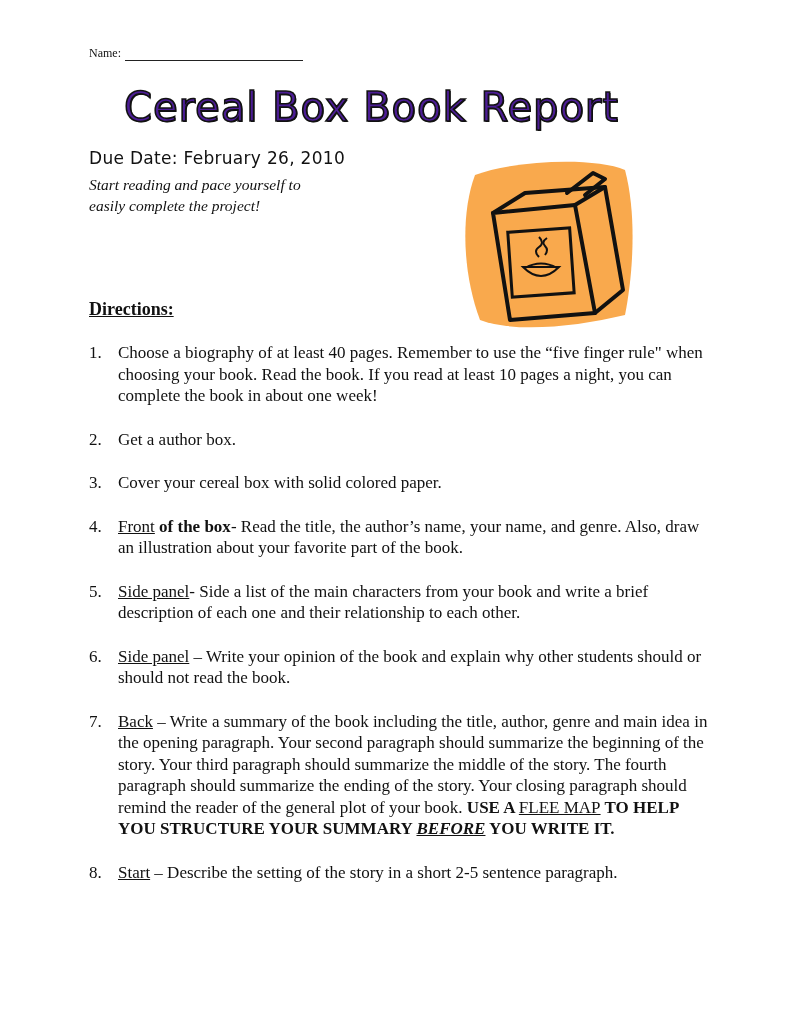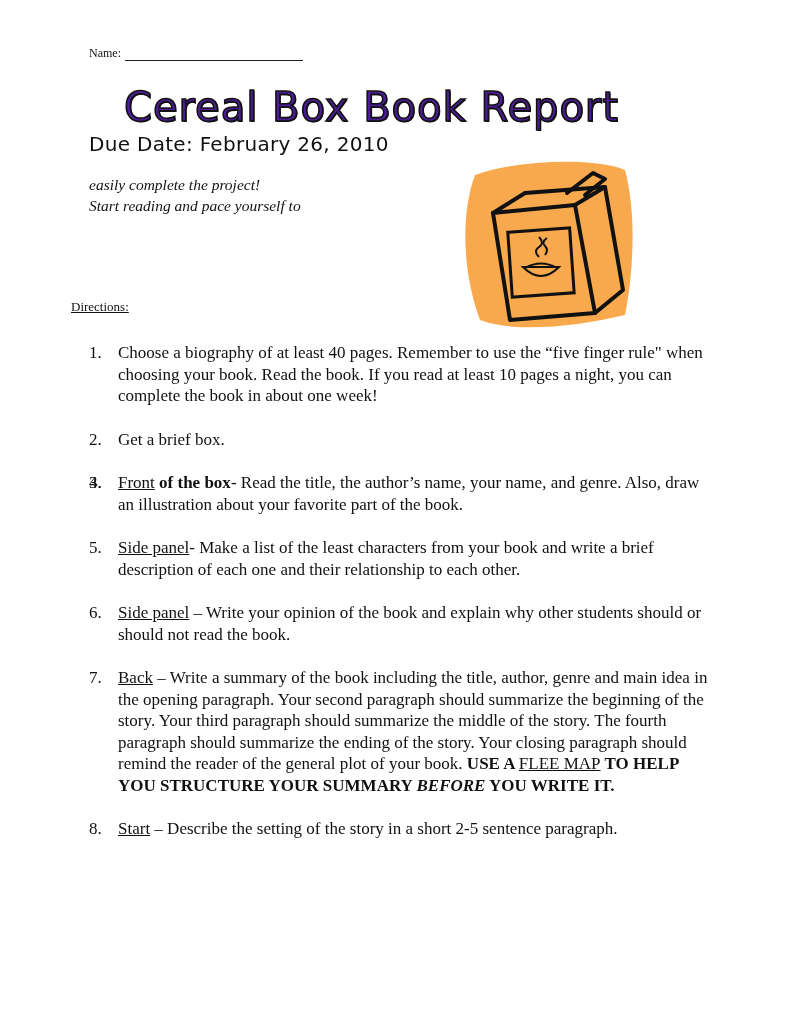--- a/index.html
+++ b/index.html
@@ -3,45 +3,45 @@
 <meta charset="utf-8">
 <style>
   html, body { margin:0; padding:0; background:#ffffff; }
   body { width:791px; height:1024px; position:relative; overflow:hidden;
          font-family:"Liberation Serif", "DejaVu Serif", serif; color:#111; }
   .name-line { position:absolute; left:89px; top:46px; font-size:12px; }
   .name-line .blank { display:inline-block; width:178px; border-bottom:1px solid #222; margin-left:4px; height:14px; vertical-align:bottom; }
   .title { position:absolute; left:100px; top:84px; width:600px; font-family:"DejaVu Sans", sans-serif;
            font-size:40px; letter-spacing:1px; font-weight:normal; color:#4c1d95;
            -webkit-text-stroke:1.6px #111; text-shadow:1px 1px 0 #111; white-space:nowrap;margin-left:24px; }
-  .due { position:absolute; left:89px; top:132px; font-family:"DejaVu Sans", sans-serif; font-size:20px; letter-spacing:0.3px; }
+  .due { position:absolute; left:89px; top:148px; font-family:"DejaVu Sans", sans-serif; font-size:17px; letter-spacing:0.3px; }
   .tagline { position:absolute; left:89px; top:174px; font-style:italic; font-size:15.5px; line-height:21px; width:280px; }
   .art { position:absolute; left:455px; top:155px; width:180px; height:180px; }
-  .directions { position:absolute; left:71px; top:299px; font-weight:normal; font-size:13px; text-decoration:underline; }
+  .directions { position:absolute; left:89px; top:299px; font-weight:bold; font-size:18px; text-decoration:underline; }
   ol.steps { position:absolute; left:89px; top:342px; width:620px; margin:0; padding:0; list-style:none; font-size:17px; line-height:21.5px; }
   ol.steps li { position:relative; padding-left:29px; margin-bottom:22px; }
   ol.steps li .num { position:absolute; left:0; top:0; }
   .bu { font-weight:normal; text-decoration:underline; }
   .b { font-weight:bold; }
-  .bi { font-weight:bold; font-style:italic; }
+  .bi { font-weight:bold; font-style:italic;text-decoration:underline; }
 </style>
 </head>
 <body>
 
 <div class="name-line">
   <span>Name:</span><span class="blank"></span>
 </div>
 
 <div class="title">Cereal Box Book Report</div>
 
 <div class="due">Due Date: February 26, 2010</div>
 
 <div class="tagline">
+  <div>Start reading and pace yourself to</div>
   <div>easily complete the project!</div>
-  <div>Start reading and pace yourself to</div>
 </div>
 
 <div class="art">
   <svg width="180" height="180" viewBox="0 0 180 180">
     <path d="M20 20 C60 5,140 2,170 15 C182 60,178 120,170 160 C120 172,60 178,25 165 C8 120,5 60,20 20 Z" fill="#F9A94D"></path>
     <g fill="none" stroke="#111" stroke-width="4" stroke-linejoin="round" stroke-linecap="round">
       <path d="M38 58 L55 165 L140 158 L120 50 Z"></path>
       <path d="M38 58 L70 38 L150 32 L168 135 L140 158"></path>
       <path d="M120 50 L150 32"></path>
       <path d="M112 38 L138 18 L150 24 L130 40"></path>
@@ -58,32 +58,33 @@
 
 <div class="directions">Directions:</div>
 
 <ol class="steps">
   <li>
     <span class="num">1.</span>
     <span>Choose a biography of at least 40 pages.  Remember to use the “five finger rule" when choosing your book.  Read the book. If you read at least 10 pages a night, you can complete the book in about one week!</span>
   </li>
   <li>
     <span class="num">2.</span>
-    <span>Get a brief box.</span>
+    <span>Get a author box.</span>
   </li>
   <li>
     <span class="num">3.</span>
+    <span>Cover your cereal box with solid colored paper.</span>
   </li>
   <li>
     <span class="num">4.</span>
     <span class="bu">Front</span><span class="b"> of the box</span><span>- Read the title, the author’s name, your name, and genre. Also,  draw an illustration about your favorite part of the book.</span>
   </li>
   <li>
     <span class="num">5.</span>
-    <span class="bu">Side panel</span><span>- Make a list of the least characters from your book and write a brief description of each one and their relationship to each other.</span>
+    <span class="bu">Side panel</span><span>- Side a list of the main characters from your book and write a brief description of each one and their relationship to each other.</span>
   </li>
   <li>
     <span class="num">6.</span>
     <span class="bu">Side panel</span><span> – Write your opinion of the book and explain why other students should or should not read the book.</span>
   </li>
   <li>
     <span class="num">7.</span>
     <span class="bu">Back</span><span> – Write a summary of the book including the title, author, genre and main idea in the opening paragraph.  Your second paragraph should summarize the beginning of the story.  Your third paragraph should summarize the middle of the story.  The fourth paragraph should summarize the ending of the story.  Your closing paragraph should remind the reader of the general plot of your book. </span><span class="b">USE A </span><span class="bu">FLEE MAP</span><span class="b"> TO HELP YOU STRUCTURE YOUR SUMMARY </span><span class="bi">BEFORE</span><span class="b"> YOU WRITE IT.</span>
   </li>
   <li>

